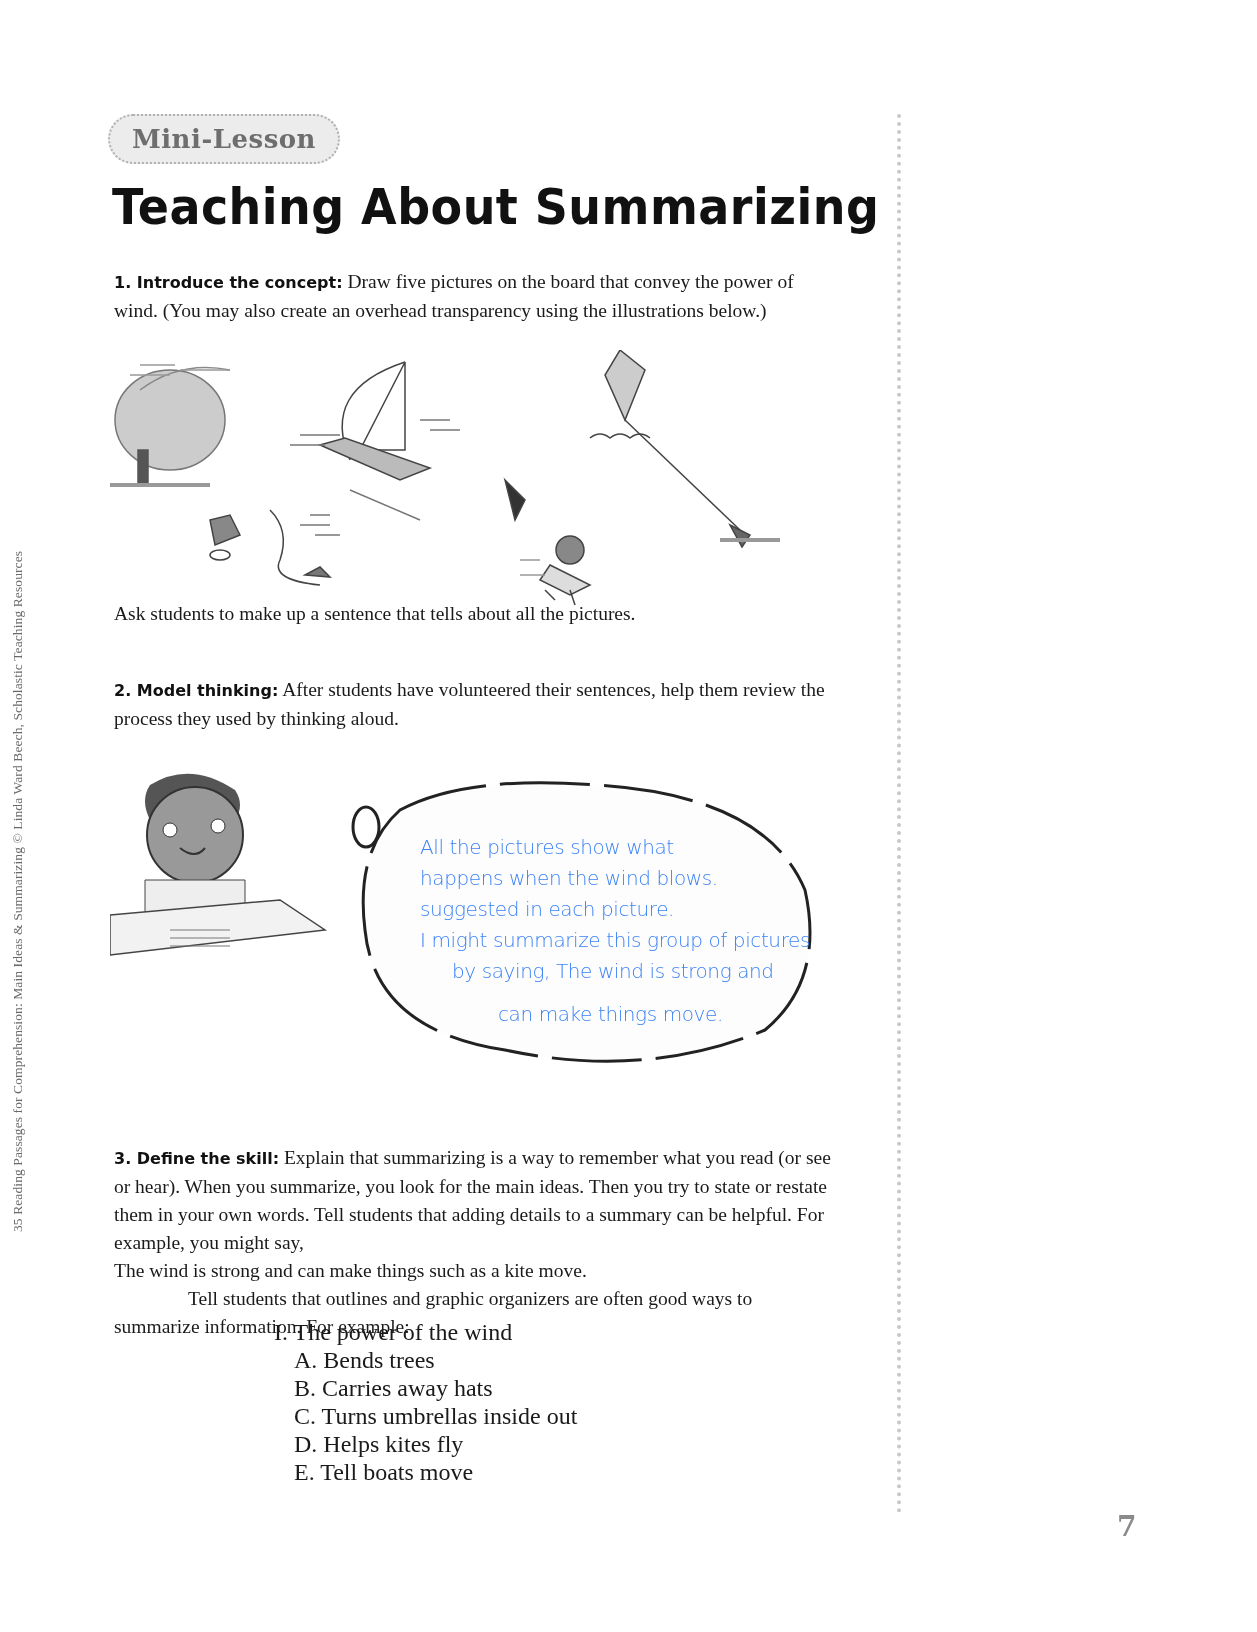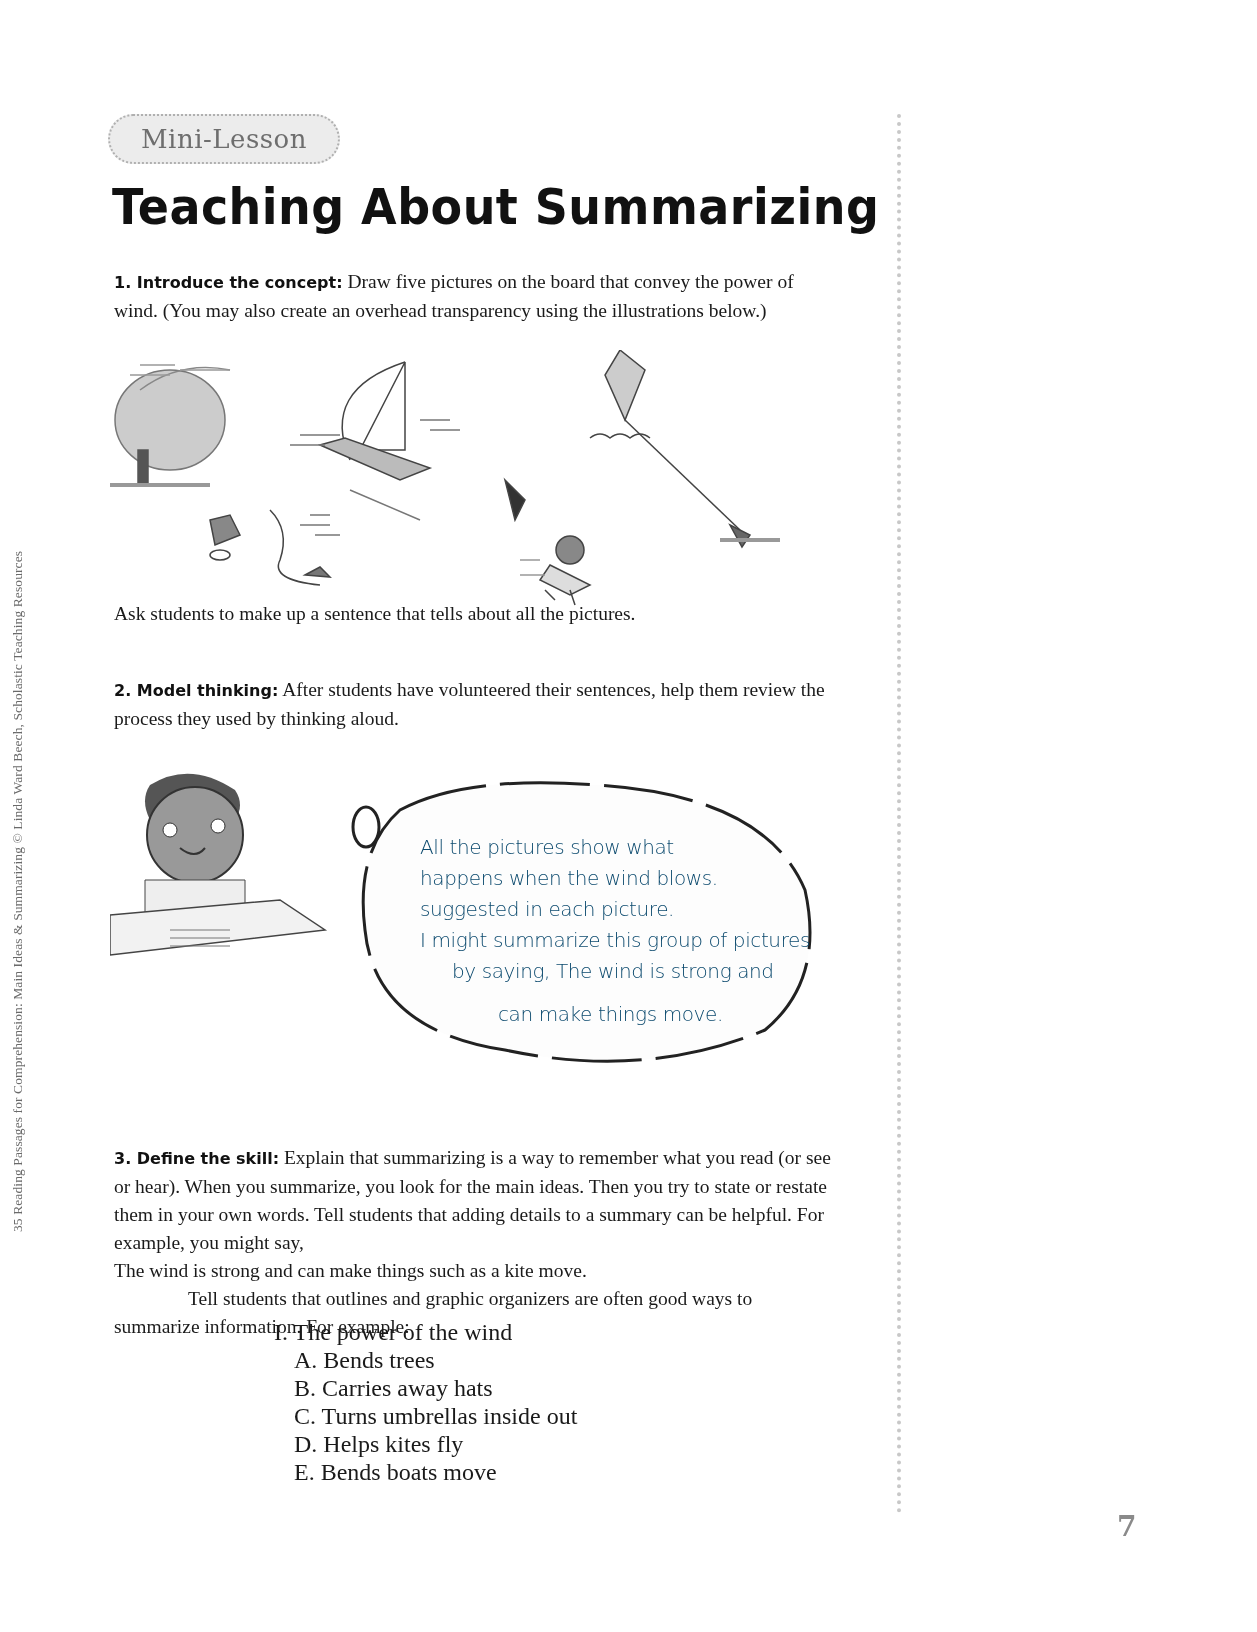--- a/index.html
+++ b/index.html
@@ -7,30 +7,30 @@
          font-family:"Liberation Serif", "DejaVu Serif", serif; color:#1a1a1a; }
   .side-credit { position:absolute; left:10px; top:1232px; transform-origin:left top; transform:rotate(-90deg);
                  font-size:13.5px; color:#6a6a6a; white-space:nowrap; letter-spacing:0.1px; }
   .divider { position:absolute; left:897px; top:114px; height:1400px; width:0;
              border-left:4px dotted #c8c8c8; }
   .page-number { position:absolute; left:1117px; top:1510px; font-size:28px; font-weight:bold; color:#8a8a8a;
                  font-family:"DejaVu Serif", serif; }
   .badge { position:absolute; left:108px; top:114px; width:232px; height:50px; border-radius:26px;
            background:#ececec; border:2px dotted #b0b0b0; box-sizing:border-box;
            display:flex; align-items:center; justify-content:center; }
-  .badge span { font-size:26px; font-weight:normal; color:#6e6e6e; font-family:"DejaVu Serif", serif; letter-spacing:0.5px; }
+  .badge span { font-size:26px; font-weight:bold; color:#6e6e6e; font-family:"DejaVu Serif", serif; letter-spacing:0.5px; }
   .title { position:absolute; left:112px; top:178px; font-size:50px; font-weight:bold;
            font-family:"DejaVu Sans", sans-serif; letter-spacing:0.5px; color:#111; transform:scaleX(0.92); transform-origin:left; }
   .para { position:absolute; left:114px; width:720px; font-size:19.5px; line-height:28px; }
   .step-label { font-family:"DejaVu Sans", sans-serif; font-weight:bold; font-size:16px; color:#111; }
   .ital { }
   .illus { position:absolute; }
   .thought { position:absolute; left:345px; top:780px; width:495px; height:300px; }
   .thought-text { position:absolute; left:420px; top:832px; width:400px;
-                  font-family:"DejaVu Sans", sans-serif; font-size:20px; line-height:31px; color:#0c4a6e; font-weight:300; }
+                  font-family:"DejaVu Sans", sans-serif; font-size:20px; line-height:31px; color:#3b82f6; font-weight:300; }
   .thought-text div { white-space:nowrap; letter-spacing:-0.4px; }
   .outline { position:absolute; left:274px; top:1318px; font-size:24px; line-height:28px; }
   .outline .sub { padding-left:20px; }
 </style>
 </head>
 <body>
 
 <div class="side-credit">35 Reading Passages for Comprehension: Main Ideas &amp; Summarizing © Linda Ward Beech, Scholastic Teaching Resources</div>
 <div class="divider"></div>
 
@@ -117,16 +117,16 @@
   <div class="ital">The wind is strong and can make things such as a kite move.</div>
   <div style="text-indent:74px;">Tell students that outlines and graphic organizers are often good ways to summarize information. For example:</div>
 </div>
 
 <div class="outline">
   <div>I. The power of the wind</div>
   <div class="sub">A. Bends trees</div>
   <div class="sub">B. Carries away hats</div>
   <div class="sub">C. Turns umbrellas inside out</div>
   <div class="sub">D. Helps kites fly</div>
-  <div class="sub">E. Bends boats move</div>
+  <div class="sub">E. Tell boats move</div>
 </div>
 
 <div class="page-number">7</div>
 
 </body></html>

